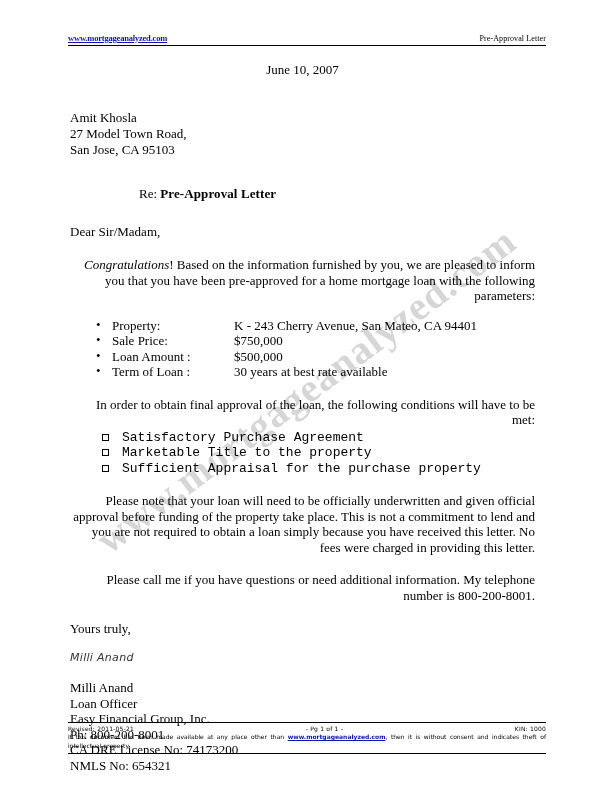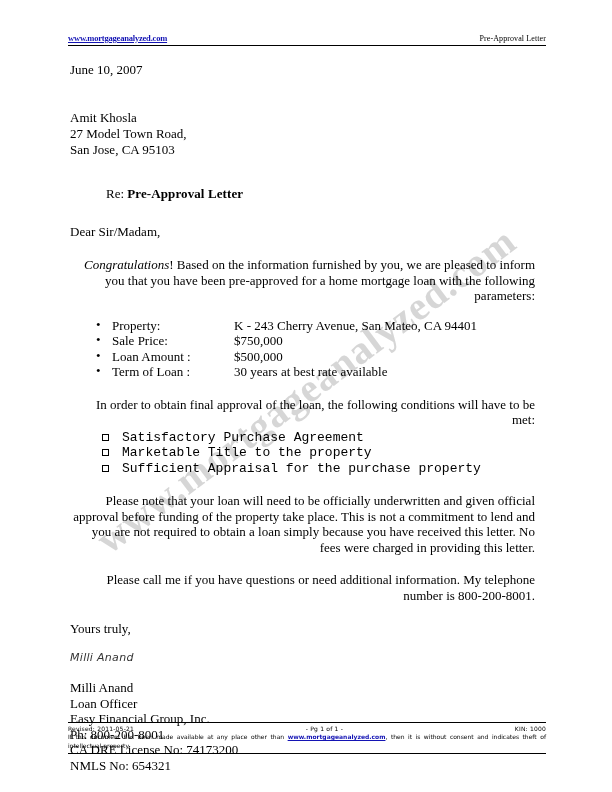--- a/index.html
+++ b/index.html
@@ -70,28 +70,29 @@
   .body {
     position: absolute;
     left: 70px;
     top: 62px;
     width: 465px;
     z-index: 2;
   }
   .date {
     font-size: 13px;
     margin-bottom: 32px;
+    text-align: center;
   }
   .addr-line {
     font-size: 13px;
     line-height: 16px;
   }
   .subject {
     margin-top: 28px;
-    margin-left: 36px;
+    margin-left: 69px;
     font-size: 13px;
   }
   .subject b {
     font-weight: bold;
     letter-spacing: 0.1px;
   }
   .salutation {
     margin-top: 22px;
     font-size: 13px;
   }

